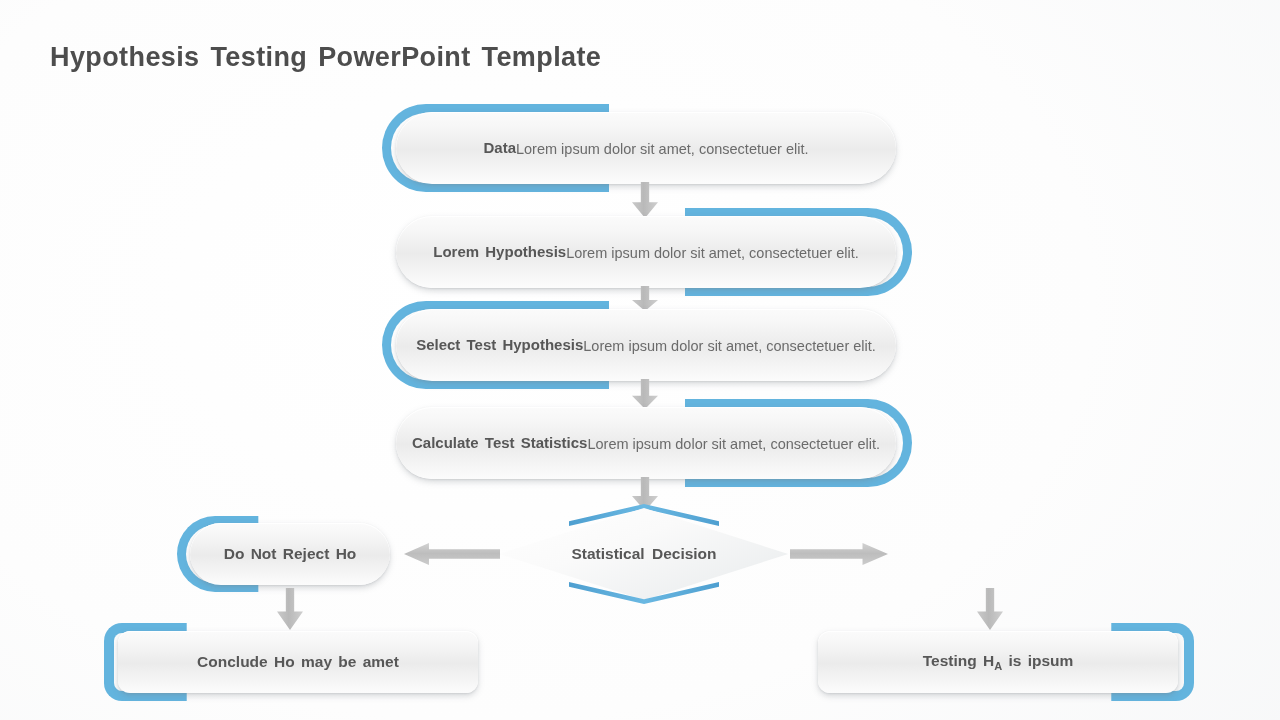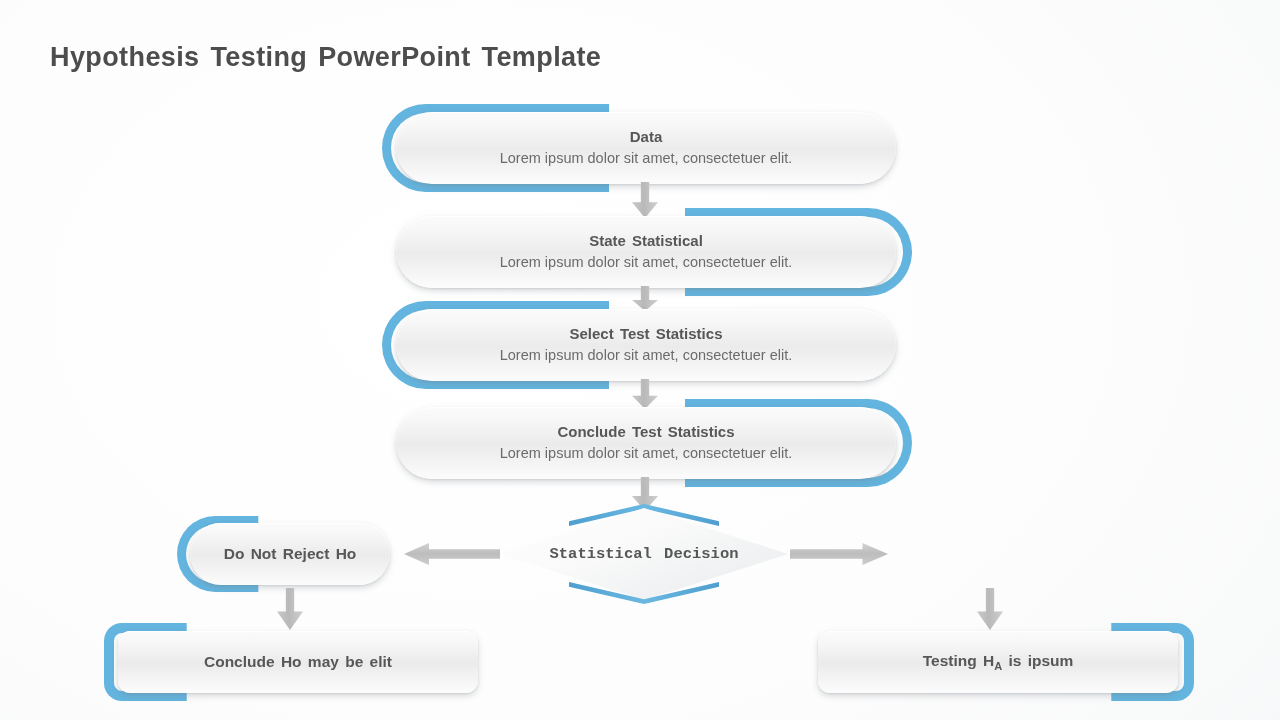--- a/index.html
+++ b/index.html
@@ -60,21 +60,21 @@
         #fbfbfb 0%,
         #f7f7f7 18%,
         #ebebeb 52%,
         #f2f2f2 72%,
         #fcfcfc 100%);
     box-shadow:
       0 3px 6px rgba(120,126,132,0.28),
       0 1px 2px rgba(120,126,132,0.18),
       inset 0 1px 0 rgba(255,255,255,0.95);
     display: flex;
-    flex-direction: column;
+    flex-direction: row;
     align-items: center;
     justify-content: center;
     text-align: center;
   }
 
   .card .ttl {
     font-size: 15px;
     font-weight: bold;
     color: #575757;
     line-height: 1.25;
@@ -149,21 +149,20 @@
   .diamond-chevron.bottom {
     bottom: -4px;
     clip-path: polygon(50% 100%, 0% 22%, 0% 0%, 50% 78%, 100% 0%, 100% 22%);
   }
   #decision .dlabel {
     position: absolute;
     left: 0; top: 0; width: 288px; height: 92px;
     display: flex; align-items: center; justify-content: center;
     font-size: 15.5px; font-weight: bold; color: #575757;
     word-spacing: 3px;
-    font-family: Liberation Mono, monospace;
   }
 
   
   .branch-pill { width: 200px; height: 62px; }
   .branch-pill .card {
     left: 0; top: 0; width: 200px; height: 62px;
     border-radius: 31px;
   }
   .branch-pill .accent {
     top: -7px; width: 214px; height: 76px;
@@ -260,41 +259,41 @@
       <div class="ttl">Data</div>
       <div class="sub">Lorem ipsum dolor sit amet, consectetuer elit.</div>
     </div>
   </div>
 
   <div class="arrow-down" id="arr-1"></div>
 
   <div class="node pill-row acc-right" id="row-hypothesis">
     <div class="accent"></div>
     <div class="card">
-      <div class="ttl">State Statistical</div>
+      <div class="ttl">Lorem Hypothesis</div>
       <div class="sub">Lorem ipsum dolor sit amet, consectetuer elit.</div>
     </div>
   </div>
 
   <div class="arrow-down" id="arr-2"></div>
 
   <div class="node pill-row acc-left" id="row-select">
     <div class="accent"></div>
     <div class="card">
-      <div class="ttl">Select Test Statistics</div>
+      <div class="ttl">Select Test Hypothesis</div>
       <div class="sub">Lorem ipsum dolor sit amet, consectetuer elit.</div>
     </div>
   </div>
 
   <div class="arrow-down" id="arr-3"></div>
 
   <div class="node pill-row acc-right" id="row-calculate">
     <div class="accent"></div>
     <div class="card">
-      <div class="ttl">Conclude Test Statistics</div>
+      <div class="ttl">Calculate Test Statistics</div>
       <div class="sub">Lorem ipsum dolor sit amet, consectetuer elit.</div>
     </div>
   </div>
 
   <div class="arrow-down" id="arr-4"></div>
 
   <div class="node" id="decision">
     <div class="diamond-chevron top"></div>
     <div class="diamond-face"></div>
     <div class="diamond-chevron bottom"></div>
@@ -312,21 +311,21 @@
   </div>
 
 
   <div class="arrow-down" id="arr-down-left"></div>
   <div class="arrow-down" id="arr-down-right"></div>
 
   <div class="node concl-box acc-left" id="conclude-left">
     <div class="accent"></div>
     <div class="card single">
       <div class="ttl">
-        <span>Conclude Ho may be elit</span>
+        <span>Conclude Ho may be amet</span>
       </div>
     </div>
   </div>
 
   <div class="node concl-box acc-right" id="conclude-right">
     <div class="accent"></div>
     <div class="card single">
       <div class="ttl">
         <span>Testing H</span><span class="sub-letter">A</span><span> is ipsum</span>
       </div>

